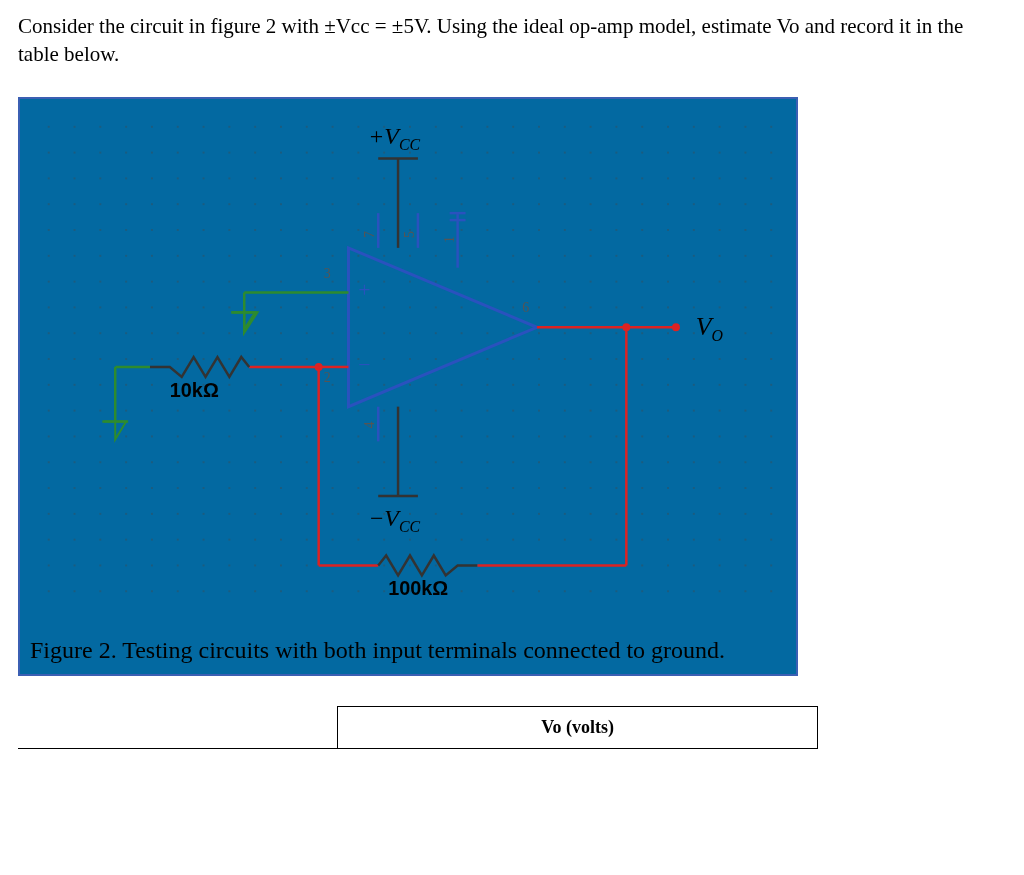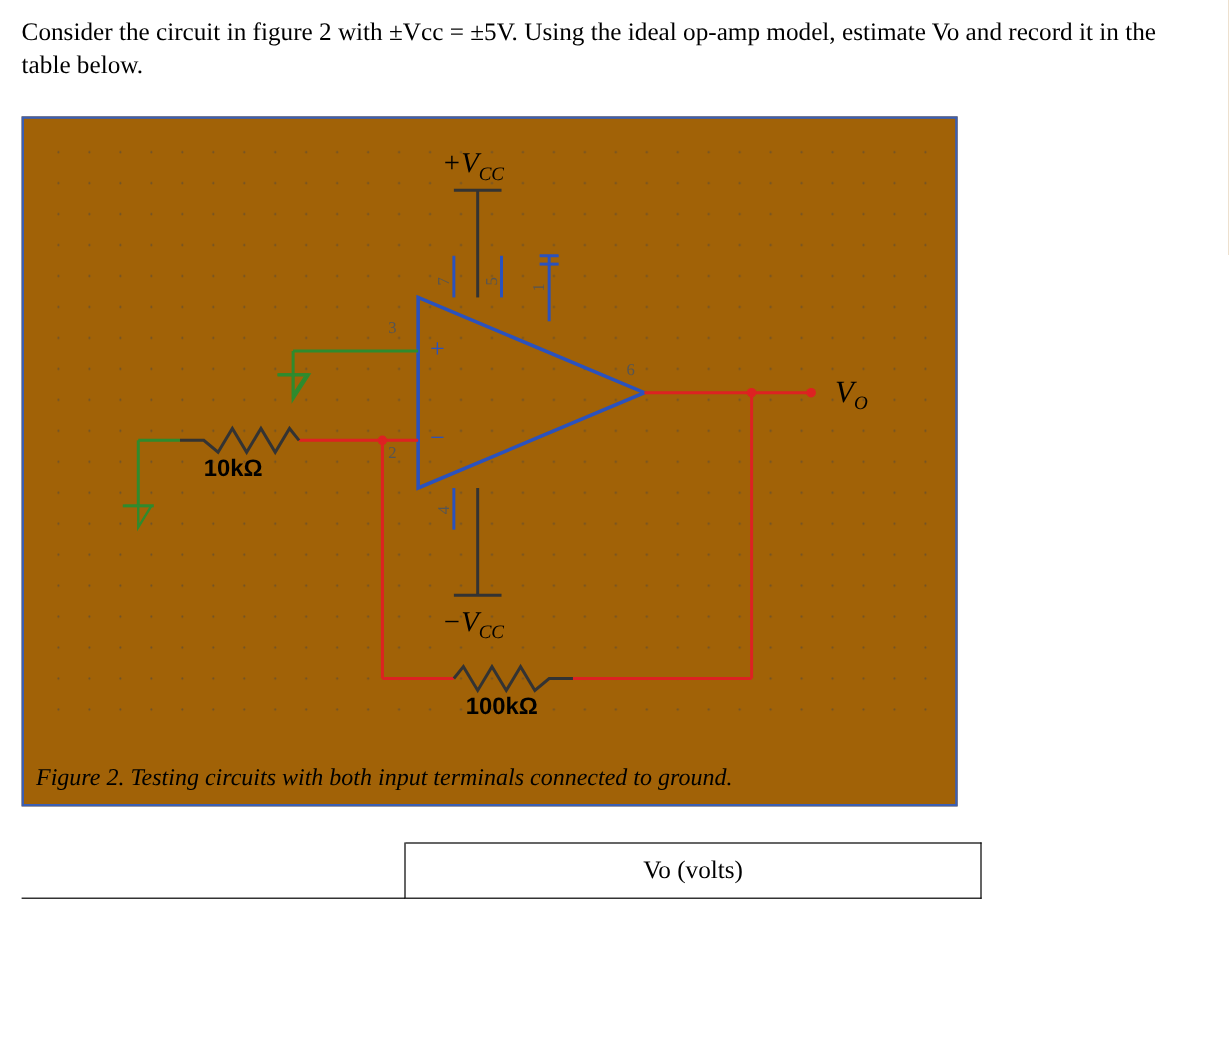--- a/index.html
+++ b/index.html
@@ -15,39 +15,38 @@
   .problem-text {
     line-height: 1.35;
     margin-bottom: 28px;
   }
   .figure-box {
     border: 2px solid #3b5fb3;
     width: 780px;
     box-sizing: border-box;
     padding: 0;
     margin-bottom: 30px;
-    background: #a16207;
+    background: #0369a1;
   }
   .svg-wrap {
     width: 100%;
   }
   .figure-caption {
-    font-size: 20px;
+    font-size: 24px;
     padding: 6px 10px 10px 10px;
-    font-style: italic;
   }
   table.result {
     border-collapse: collapse;
     width: 800px;
   }
   table.result td, table.result th {
     border: 1.5px solid #000;
     padding: 10px 12px;
-    font-size: 21px;
-    font-weight: normal;
+    font-size: 18px;
+    font-weight: bold;
     text-align: left;
   }
   table.result th.header-vo {
     text-align: center;
   }
   table.result td.empty-head {
     border-top: none;
     border-left: none;
   }
 </style>

